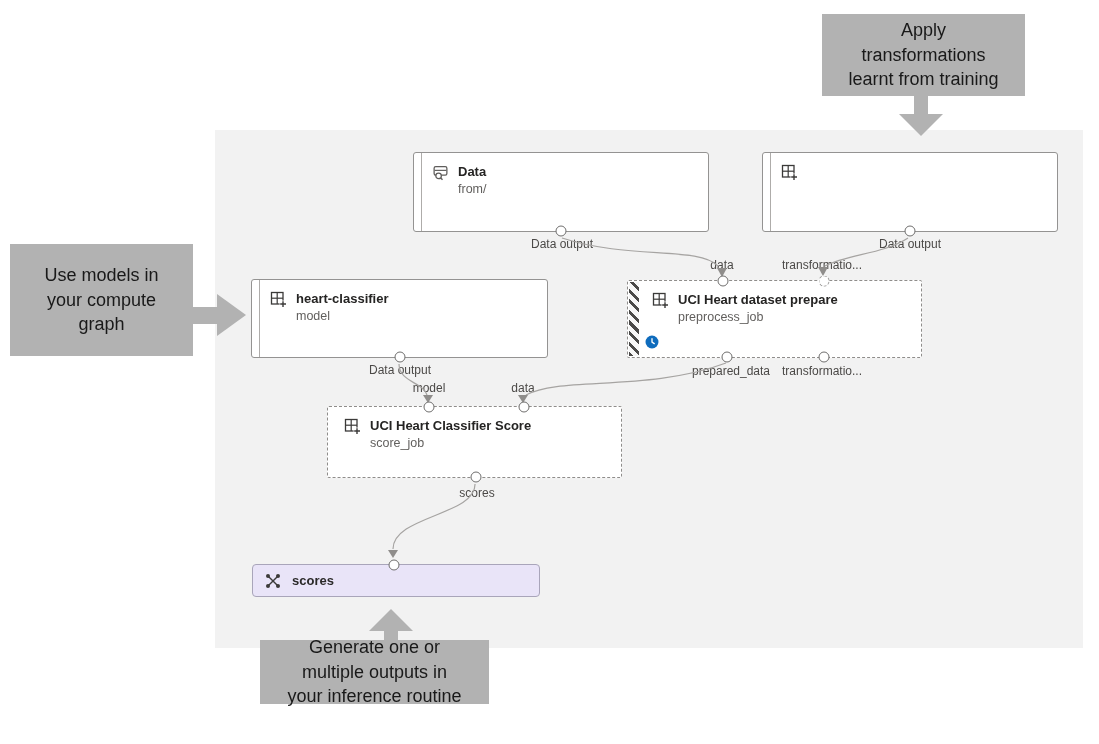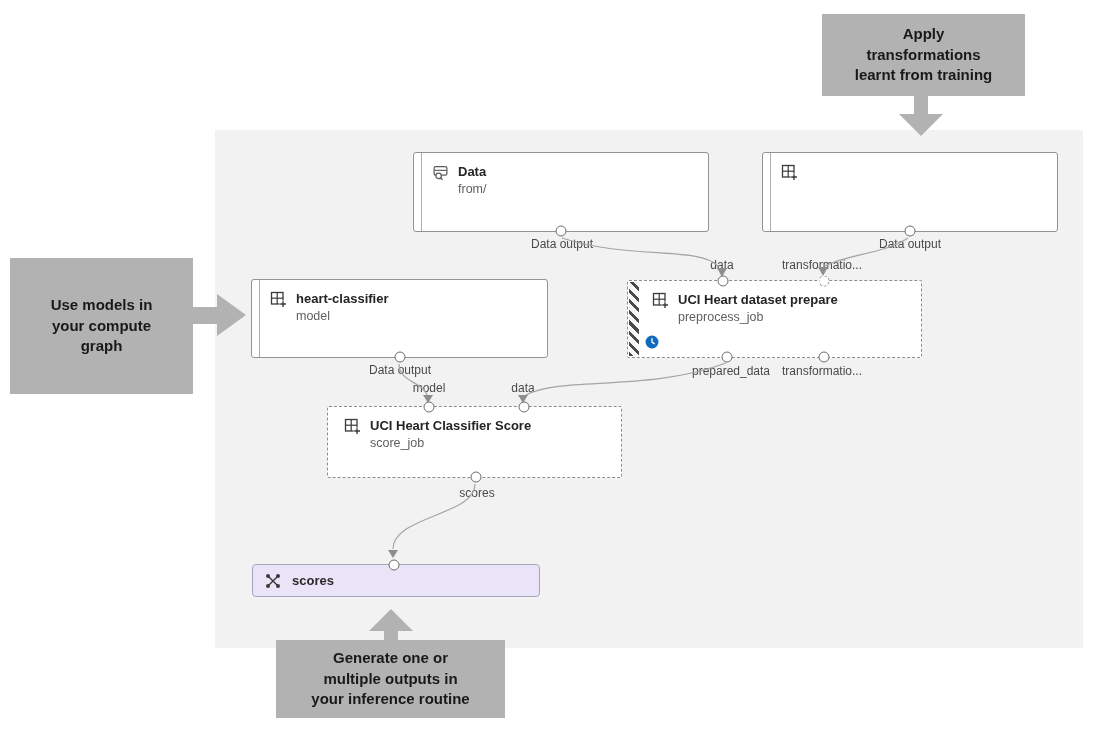--- a/index.html
+++ b/index.html
@@ -27,21 +27,21 @@
           white-space:nowrap;z-index:4;}
 
   
   .scores-node{position:absolute;background:#e9e4f8;border:1px solid #a9a5ba;border-radius:4px;
                display:flex;align-items:center;gap:11px;padding:0 12px;box-sizing:border-box;}
   .scores-node .outlabel{font-size:13px;font-weight:bold;color:#2b2a29;}
 
   
   .callout{position:absolute;background:#b2b2b2;display:flex;align-items:center;justify-content:center;
            z-index:10;}
-  .callout .ctext{font-size:15px;font-weight:bold;color:#191919;line-height:1.38;text-align:center;
+  .callout .ctext{font-size:18px;font-weight:normal;color:#191919;line-height:1.38;text-align:center;
            white-space:pre-line;}
   .ar{position:absolute;background:#b2b2b2;z-index:10;}
   .tri{position:absolute;width:0;height:0;z-index:10;}
   .tri.down{border-left:22px solid transparent;border-right:22px solid transparent;border-top:22px solid #b2b2b2;}
   .tri.right{border-top:21px solid transparent;border-bottom:21px solid transparent;border-left:29px solid #b2b2b2;}
   .tri.up{border-left:22px solid transparent;border-right:22px solid transparent;border-bottom:22px solid #b2b2b2;}
 
   .edges{position:absolute;left:0;top:0;z-index:5;pointer-events:none;}
   .edges path{stroke:#a6a4a2;stroke-width:1.2;fill:none;}
   .edges polygon{fill:#8f8d8b;}
@@ -55,29 +55,29 @@
   <div class="canvas"></div>
 
   <div class="callout" style="left:822px;top:14px;width:203px;height:82px;">
     <span class="ctext">Apply
 transformations
 learnt from training</span>
   </div>
   <div class="ar" style="left:914px;top:96px;width:14px;height:18px;"></div>
   <div class="tri down" style="left:899px;top:114px;"></div>
 
-  <div class="callout" style="left:10px;top:258px;width:183px;height:136px;">
+  <div class="callout" style="left:10px;top:244px;width:183px;height:112px;">
     <span class="ctext">Use models in
 your compute
 graph</span>
   </div>
   <div class="ar" style="left:193px;top:307px;width:24px;height:17px;"></div>
   <div class="tri right" style="left:217px;top:294px;"></div>
 
-  <div class="callout" style="left:276px;top:640px;width:229px;height:78px;">
+  <div class="callout" style="left:260px;top:640px;width:229px;height:64px;">
     <span class="ctext">Generate one or
 multiple outputs in
 your inference routine</span>
   </div>
   <div class="tri up" style="left:369px;top:609px;"></div>
   <div class="ar" style="left:384px;top:630px;width:14px;height:11px;"></div>
 
   <div class="node solid" style="left:413px;top:152px;width:296px;height:80px;">
     <div class="head">
       <span class="icon">

